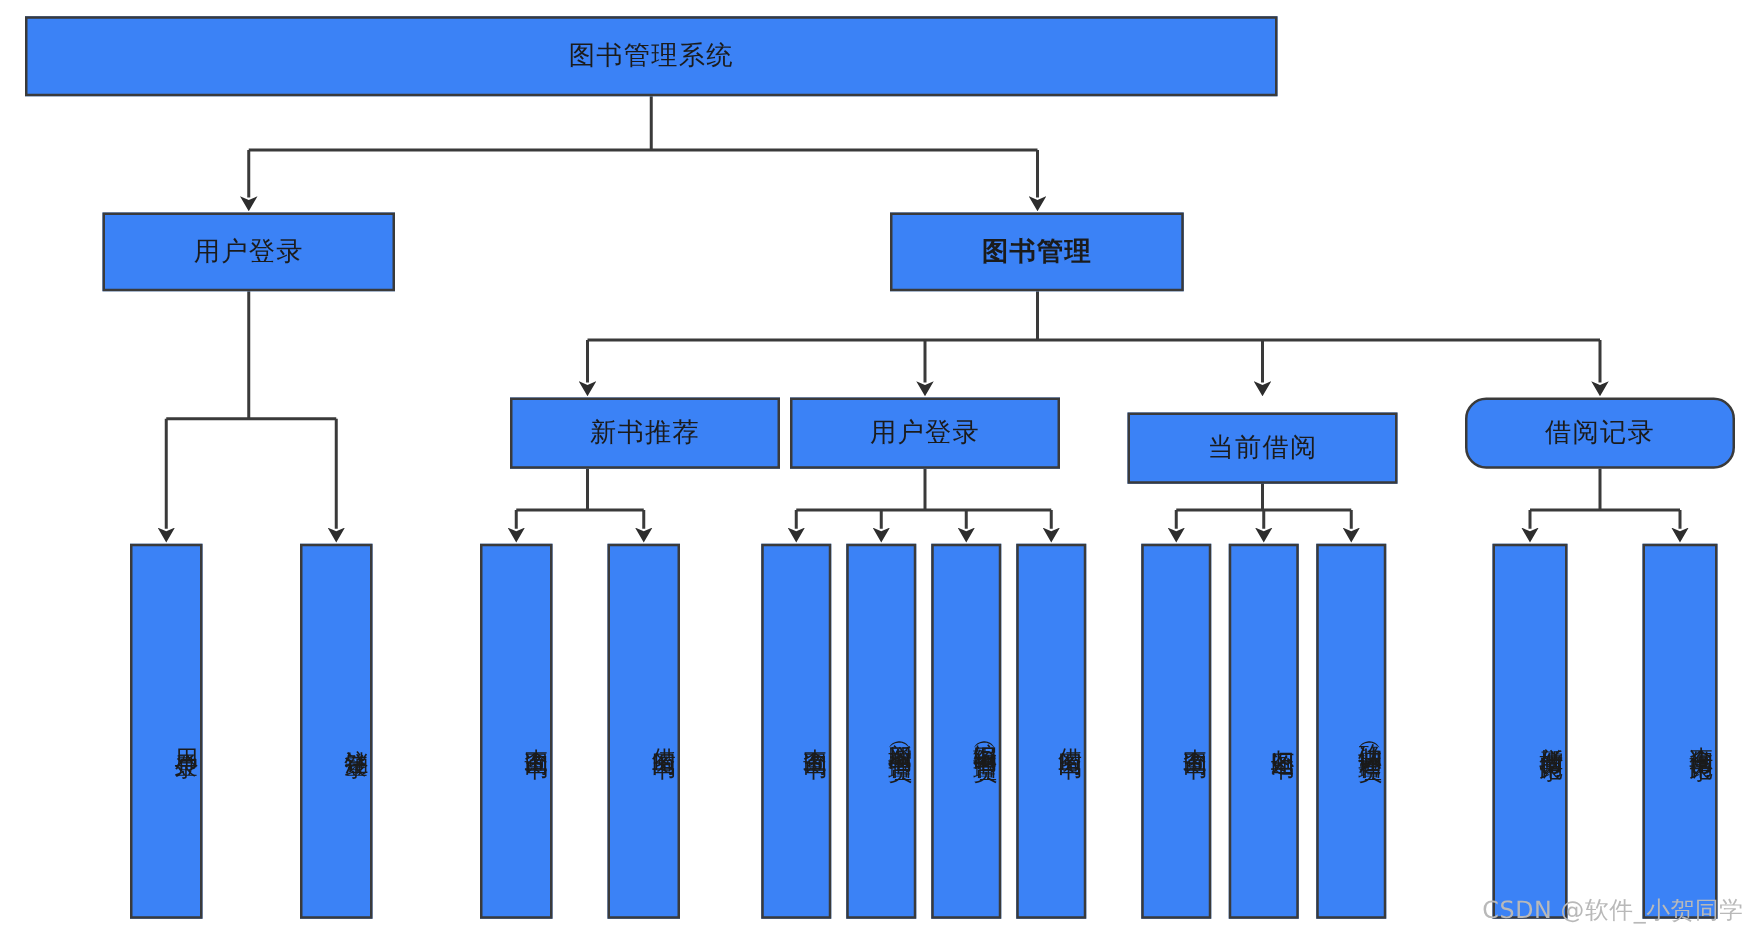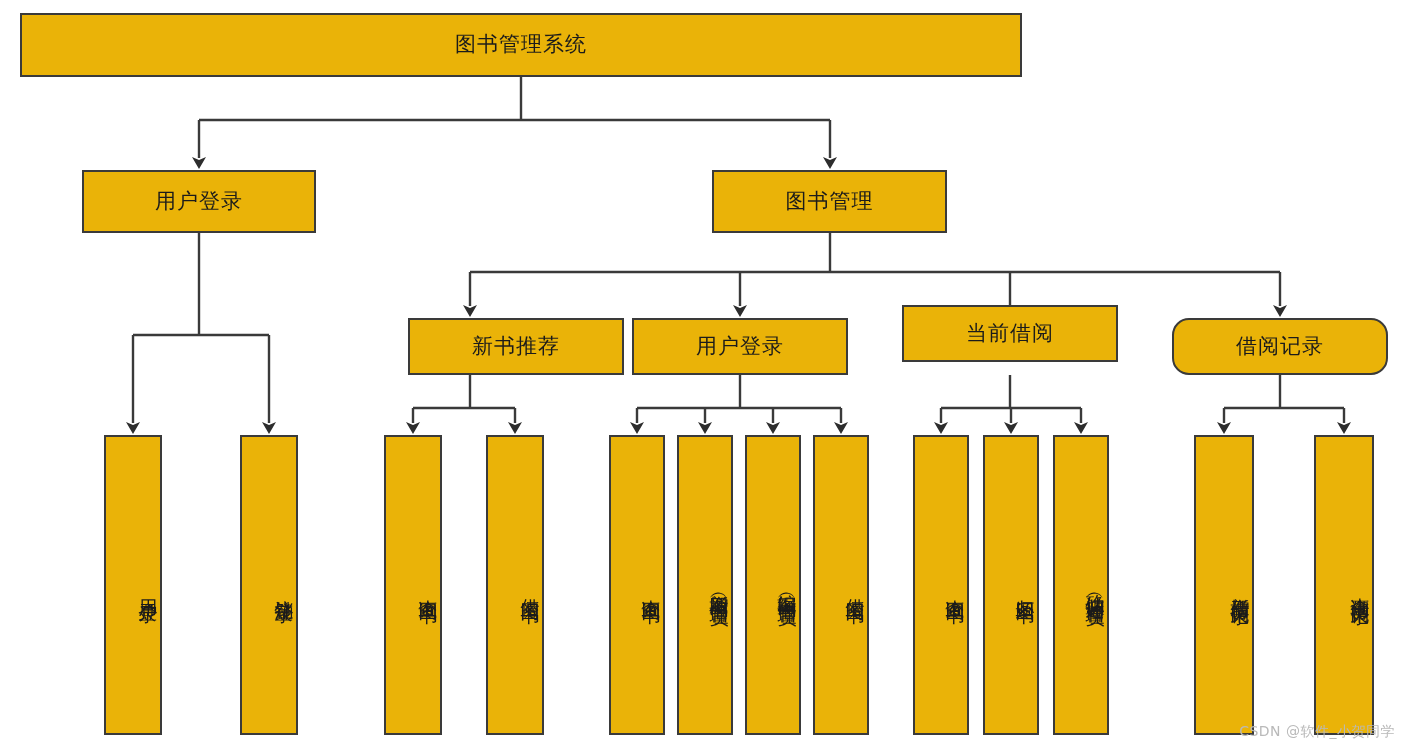--- a/index.html
+++ b/index.html
@@ -13,21 +13,21 @@
   #canvas {
     position: relative;
     width: 1405px;
     height: 747px;
     background: #ffffff;
     overflow: hidden;
   }
   .node {
     position: absolute;
     box-sizing: border-box;
-    background: #eab308;
+    background: #3b82f6;
     border: 2px solid #3a3a3a;
     display: flex;
     align-items: center;
     justify-content: center;
     color: #1b1b1b;
   }
   .node.horiz {
     font-size: 21px;
     line-height: 1.2;
     letter-spacing: 1px;
@@ -61,21 +61,21 @@
     stroke-width: 2.4;
     fill: none;
   }
   .arrowhead {
     fill: #2d2d2d;
   }
   #watermark {
     position: absolute;
     right: 10px;
     bottom: 6px;
-    font-size: 14px;
+    font-size: 19px;
     color: #b9b9b9;
     letter-spacing: 0.5px;
     white-space: nowrap;
   }
 </style>
 </head>
 <body>
 
 <div id="canvas">
 
@@ -129,31 +129,31 @@
     <path class="wire" d="M1344,408 L1344,423" marker-end="url(#arrow)"></path>
   </svg>
 
   <div class="node horiz" style="left:20px; top:13px; width:1002px; height:64px;">
     <span>图书管理系统</span>
   </div>
 
   <div class="node horiz" style="left:82px; top:170px; width:234px; height:63px;">
     <span>用户登录</span>
   </div>
-  <div class="node horiz" style="left:712px; top:170px; width:235px; height:63px;">
+  <div class="node horiz" style="left:712px; top:170px; width:235px; height:63px;font-weight:bold;">
     <span>图书管理</span>
   </div>
 
   <div class="node horiz" style="left:362px; top:318px; width:216px; height:57px;margin-left:46px;">
     <span>新书推荐</span>
   </div>
   <div class="node horiz" style="left:632px; top:318px; width:216px; height:57px;">
     <span>用户登录</span>
   </div>
-  <div class="node horiz" style="left:902px; top:305px; width:216px; height:57px;justify-content:center;">
+  <div class="node horiz" style="left:902px; top:330px; width:216px; height:57px;justify-content:center;">
     <span>当前借阅</span>
   </div>
   <div class="node horiz" style="left:1172px; top:318px; width:216px; height:57px;border-radius:17px;">
     <span>借阅记录</span>
   </div>
 
   <div class="node vert" style="left:104px; top:435px; width:58px; height:300px;">
     <span>用户登录</span>
   </div>
   <div class="node vert" style="left:240px; top:435px; width:58px; height:300px;">

